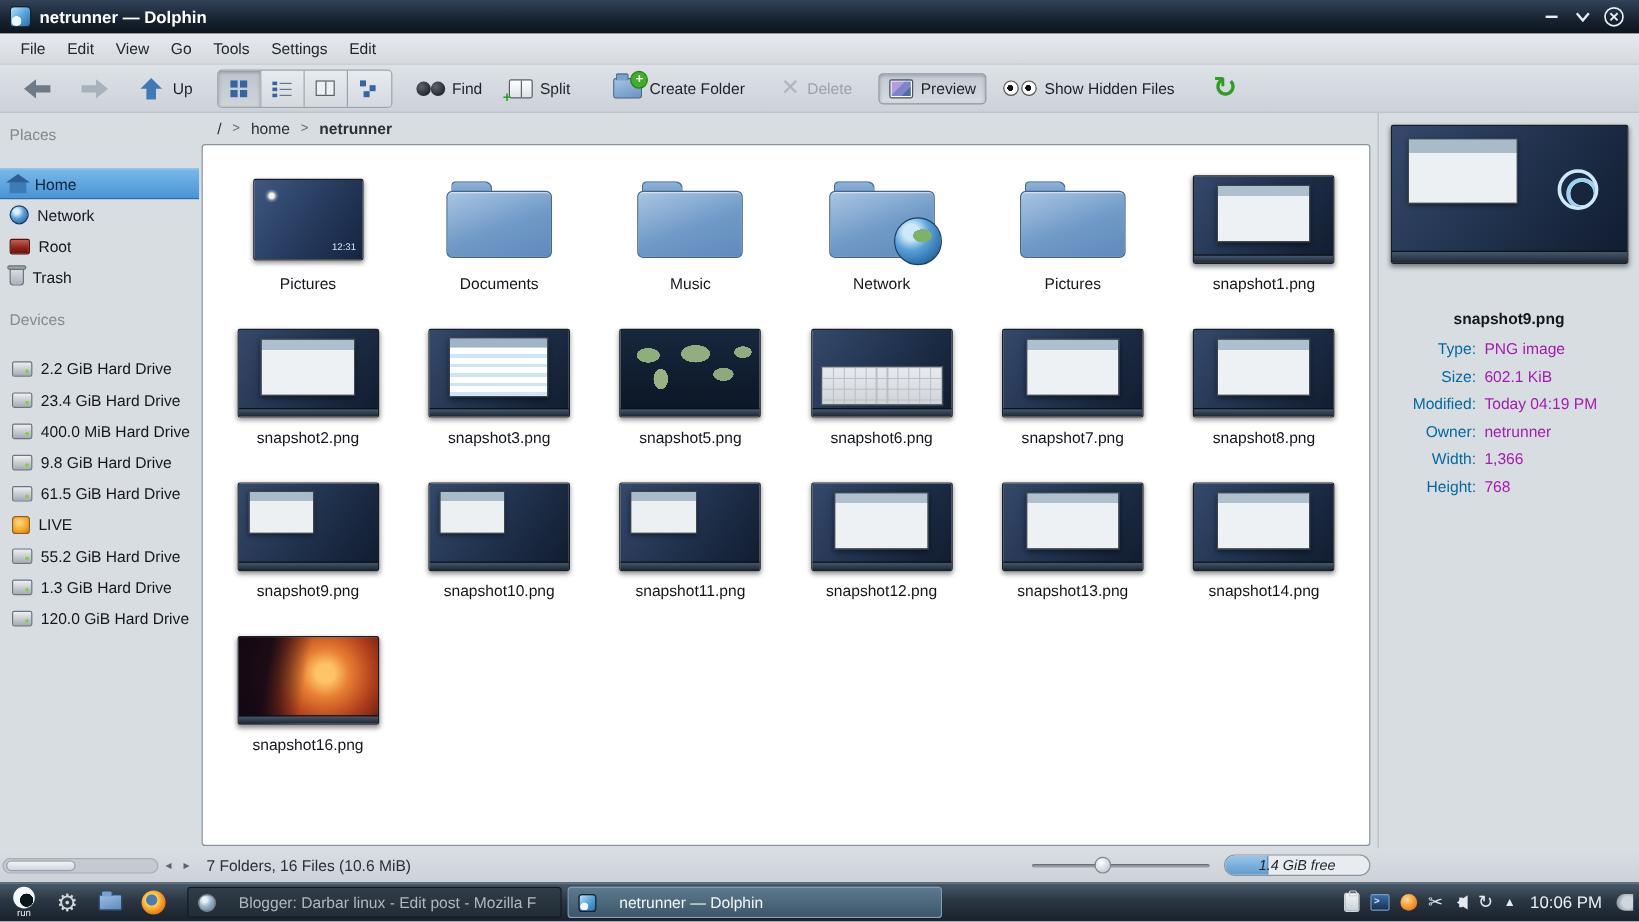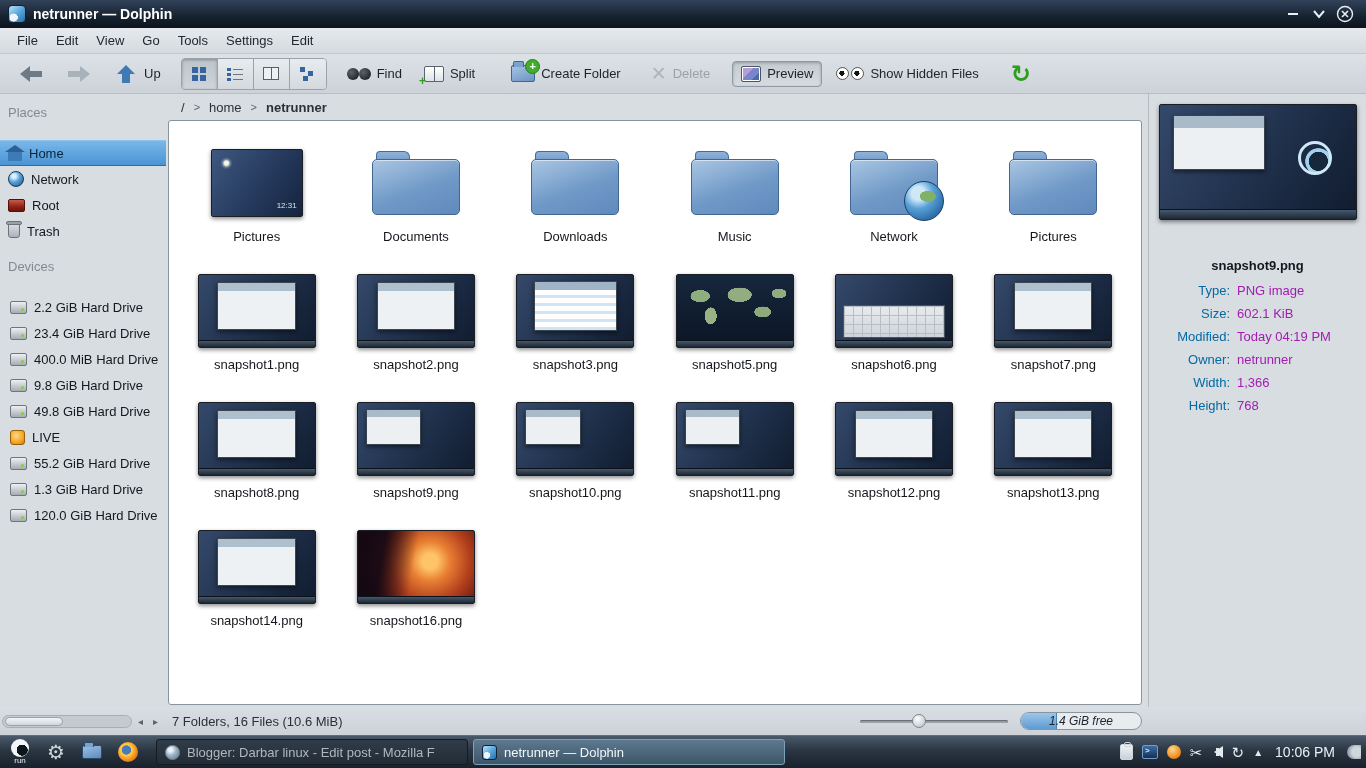--- a/index.html
+++ b/index.html
@@ -173,21 +173,21 @@
   .launcher { width:32px; height:29px; display:flex; flex-direction:column; align-items:center; justify-content:center; }
   .nr-swirl { width:18px; height:18px; border-radius:50%; background:radial-gradient(circle at 62% 62%, #0c141c 0 34%, #f2f6f8 36%); }
   .run-text { color:#e8eef2; font-size:8px; line-height:8px; }
   .gear-glyph { color:#cfd6dc; font-size:20px; }
   .mini-folder { width:20px; height:14px; border-radius:2px; border:1px solid #2a4a6e; position:relative;
     background:linear-gradient(160deg,#9cc0e4,#5f8abc); }
   .mini-folder::before { content:""; position:absolute; left:1px; top:-4px; width:8px; height:4px; background:#7ba1cd; border:1px solid #2a4a6e; border-bottom:none; border-radius:2px 2px 0 0; }
   .ff-icon { width:20px; height:20px; border-radius:50%;
     background:radial-gradient(circle at 42% 40%, #4a7ab8 0 26%, #ffd24a 30%, #f28b1f 60%, #c85a12 95%); }
   .tasks { display:flex; gap:5px; margin-left:8px; }
-  .task { width:312px; height:26px; display:flex; align-items:center; gap:7px; padding:0 8px; border-radius:3px;
+  .task { width:312px; height:26px; display:flex; align-items:center; gap:19px; padding:0 8px; border-radius:3px;
     background:linear-gradient(#303c48,#222c36); border:1px solid #141b22; color:#aeb8c0; overflow:hidden; }
   .task.active { background:linear-gradient(#5d798f,#3d5668); border:1px solid #7da0b8; color:#f2f7fa; }
   .task-label { white-space:nowrap; overflow:hidden; }
   .ti-globe { width:15px; height:15px; border-radius:50%; flex:0 0 auto; border:1px solid #7d868e;
     background:radial-gradient(circle at 35% 30%, #e8f2fa 0 15%, #9ab4c8 45%, #5a7688); }
   .ti-dolphin { width:15px; height:15px; border-radius:3px; flex:0 0 auto; border:1px solid #0e2233;
     background:radial-gradient(circle at 30% 72%, rgba(255,255,255,.9) 0 24%, transparent 26%), linear-gradient(135deg,#bfe3f7,#5aa7dd 50%,#2a6ea8); }
   .tb-spacer { flex:1; }
   .tray { display:flex; align-items:center; gap:9px; margin-right:6px; }
   .tray-glyph { color:#e4eaf0; font-size:15px; line-height:15px; }
@@ -333,21 +333,21 @@
         <div class="dev-row">
     <span class="p-icon i-hdd"></span>
     <span class="dev-label">400.0 MiB Hard Drive</span>
   </div>
         <div class="dev-row">
     <span class="p-icon i-hdd"></span>
     <span class="dev-label">9.8 GiB Hard Drive</span>
   </div>
         <div class="dev-row">
     <span class="p-icon i-hdd"></span>
-    <span class="dev-label">49.8 GiB Hard Drive</span>
+    <span class="dev-label">61.5 GiB Hard Drive</span>
   </div>
         <div class="dev-row">
     <span class="p-icon i-live"></span>
     <span class="dev-label">LIVE</span>
   </div>
         <div class="dev-row">
     <span class="p-icon i-hdd"></span>
     <span class="dev-label">55.2 GiB Hard Drive</span>
   </div>
         <div class="dev-row">
@@ -380,29 +380,20 @@
     <div class="item-label">Pictures</div>
   </div>
           <div class="grid-item">
     <div class="icon-holder">
               <div class="folder">
                 <div class="ftab"></div>
                 <div class="fbody"></div>
               </div>
             </div>
     <div class="item-label">Documents</div>
-  </div>
-          <div class="grid-item">
-    <div class="icon-holder">
-              <div class="folder">
-                <div class="ftab"></div>
-                <div class="fbody"></div>
-              </div>
-            </div>
-    <div class="item-label">Downloads</div>
   </div>
           <div class="grid-item">
     <div class="icon-holder">
               <div class="folder">
                 <div class="ftab"></div>
                 <div class="fbody"></div>
               </div>
             </div>
     <div class="item-label">Music</div>
   </div>

